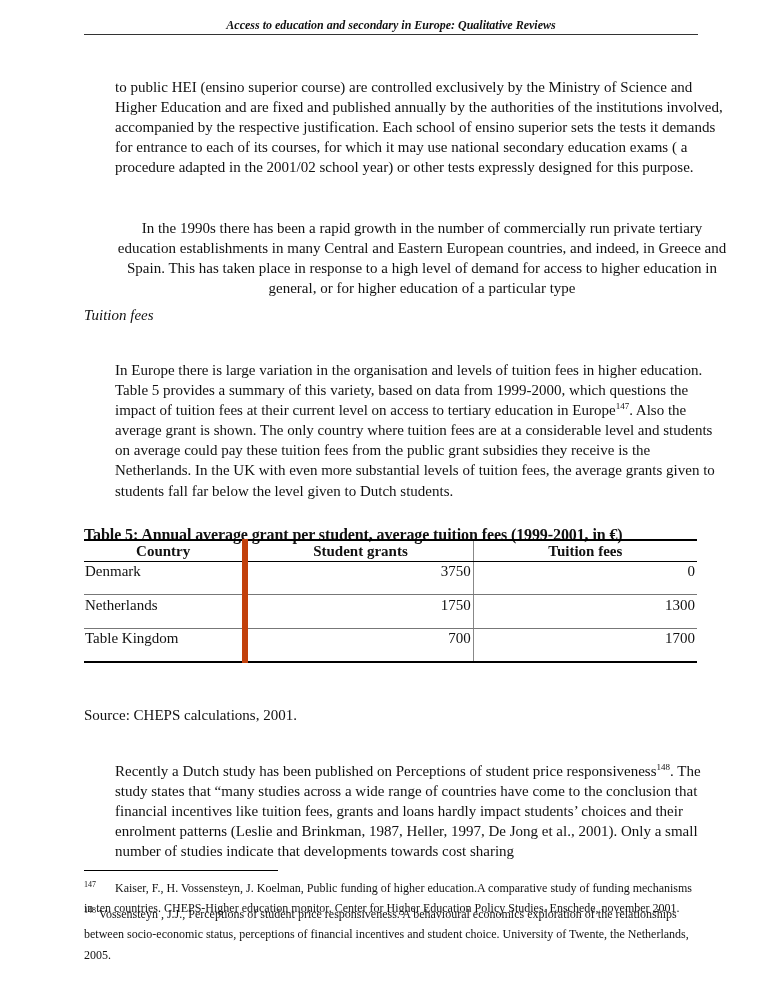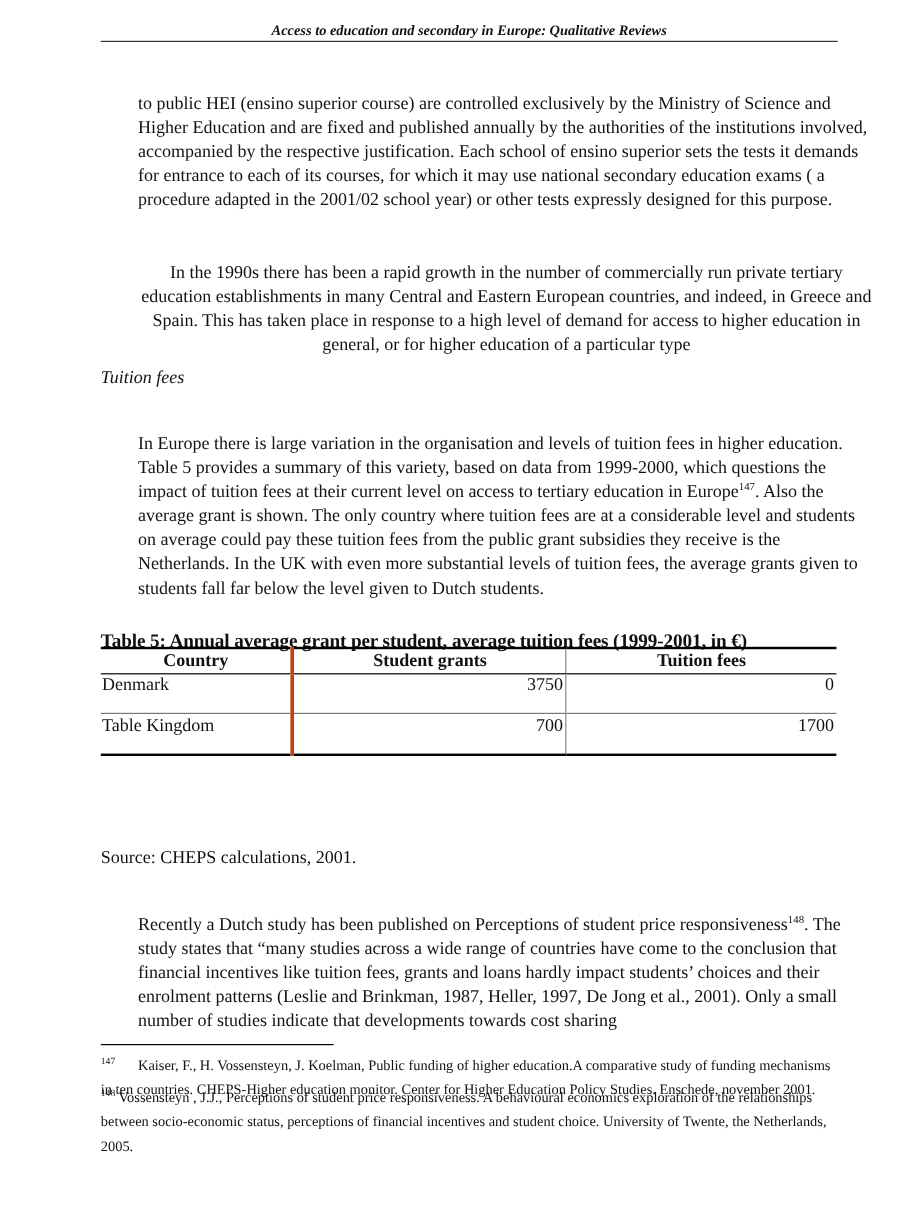--- a/index.html
+++ b/index.html
@@ -83,21 +83,21 @@
     }
     table.data-table td {
       padding: 0 2px 14px 1px;
       height: 18.4px;
       border-bottom: 1px solid #777777;
     }
     table.data-table tr.last td {
       border-bottom: 2px solid #000000;
     }
     table.data-table .c-country { width: 156px; text-align: left; }
-    table.data-table .c-grants { width: 226px; text-align: right; border-left: 3px solid #c2410c; }
+    table.data-table .c-grants { width: 226px; text-align: right; border-left: 6px solid #c2410c; }
     table.data-table .c-fees { width: 225px; text-align: right; border-left: 1px solid #888888; }
     table.data-table th.c-country,
     table.data-table th.c-grants,
     table.data-table th.c-fees { text-align: center; }
     .source-note {
       position: absolute;
       left: 0;
       top: 705px;
       font-size: 15px;
       line-height: 20px;
@@ -147,20 +147,25 @@
         <th class="c-grants">Student grants</th>
         <th class="c-fees">Tuition fees</th>
       </tr>
     </thead>
     <tbody>
       <tr>
         <td class="c-country">Denmark</td>
         <td class="c-grants">3750</td>
         <td class="c-fees">0</td>
       </tr>
+      <tr>
+        <td class="c-country">Netherlands</td>
+        <td class="c-grants">1750</td>
+        <td class="c-fees">1300</td>
+      </tr>
       <tr class="last">
         <td class="c-country">Table Kingdom</td>
         <td class="c-grants">700</td>
         <td class="c-fees">1700</td>
       </tr>
     </tbody>
   </table>
 
   <div class="source-note">Source: CHEPS calculations, 2001.</div>
 

